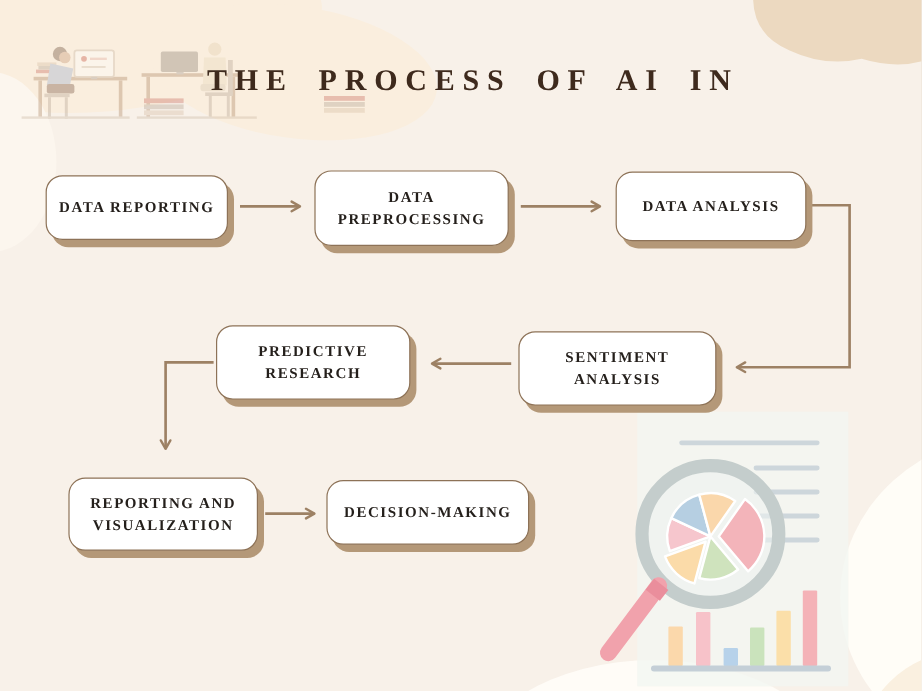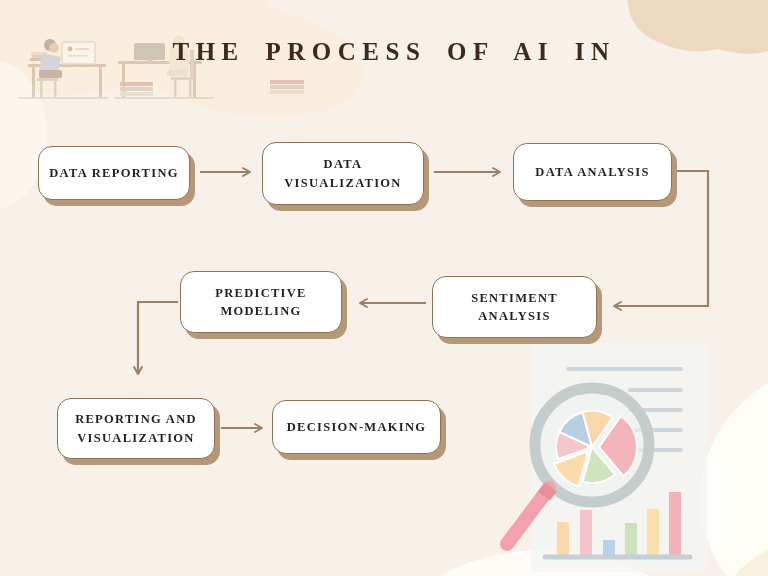--- a/index.html
+++ b/index.html
@@ -5,21 +5,21 @@
   html,body{margin:0;padding:0;background:#e9e2d8;}
   .canvas{
     position:relative;width:768px;height:576px;overflow:hidden;
     background:#f8f1e9;
     font-family:"Liberation Serif", serif;
   }
   svg.layer{position:absolute;left:0;top:0;width:768px;height:576px;}
   .deco{z-index:1}
   .arrows{z-index:2}
   .title{
-    position:absolute;z-index:3;left:0;right:0;top:33px;margin:0;
+    position:absolute;z-index:3;left:0;right:0;top:33px;margin:16px;
     text-align:center;color:#3e2a1d;font-size:25px;font-weight:bold;
     letter-spacing:6.5px;word-spacing:8px;line-height:1.55;padding-left:20px;
   }
   .title span{display:block;}
   .step{
     position:absolute;z-index:3;background:#ffffff;
     border:1.6px solid #8d7257;border-radius:14px;
     box-shadow:5px 6px 0 0 #b49878;
     display:flex;align-items:center;justify-content:center;text-align:center;
   }
@@ -177,32 +177,32 @@
 
   <h1 class="title">
     <span>THE PROCESS OF AI IN</span>
   </h1>
 
   <div class="step" id="step1">
     <span>DATA REPORTING</span>
   </div>
   <div class="step" id="step2">
     <span>DATA
-VISUALIZATION</span>
+PREPROCESSING</span>
   </div>
   <div class="step" id="step4">
     <span>SENTIMENT
 ANALYSIS</span>
   </div>
   <div class="step" id="step3">
     <span>DATA ANALYSIS</span>
   </div>
   <div class="step" id="step5">
     <span>PREDICTIVE
-MODELING</span>
+RESEARCH</span>
   </div>
   <div class="step" id="step7">
     <span>DECISION-MAKING</span>
   </div>
   <div class="step" id="step6">
     <span>REPORTING AND
 VISUALIZATION</span>
   </div>
 
 </div>

